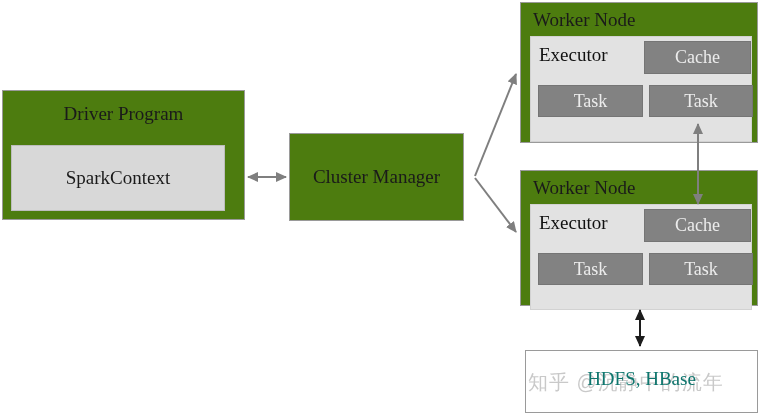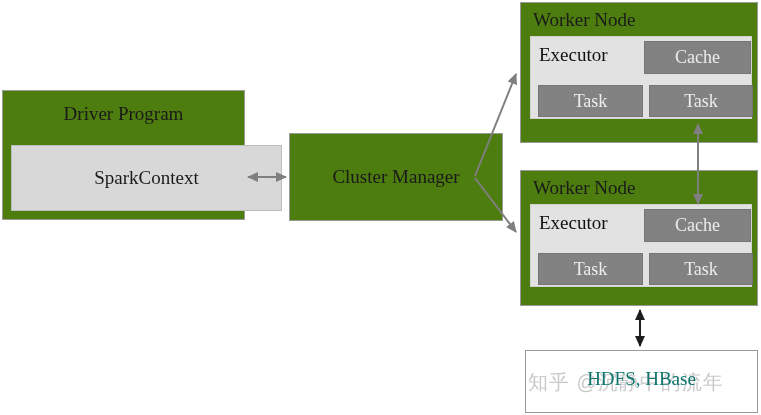--- a/index.html
+++ b/index.html
@@ -29,44 +29,44 @@
   .centered-label {
     position: absolute;
     left: 0; right: 0;
     text-align: center;
   }
   
   #driver { left: 2px; top: 90px; width: 243px; height: 130px; }
   #driver .box-title { top: 12px; }
   #spark-context {
     position: absolute;
-    left: 8px; top: 54px; width: 271px; height: 66px;
+    left: 8px; top: 54px; width: 214px; height: 66px;
     background: #d8d8d8;
     border: 1px solid #bdbdbd;
     box-sizing: border-box;
     display: flex; align-items: center; justify-content: center;
   }
   
   #cluster-manager {
-    left: 289px; top: 133px; width: 214px; height: 88px;
+    left: 289px; top: 133px; width: 175px; height: 88px;
     display: flex; align-items: center; justify-content: center;
   }
   
   .worker { width: 238px; height: 141px; left: 520px; }
   #worker-1 { top: 2px; }
   #worker-2 { top: 170px; height: 136px; }
   .worker-title {
     position: absolute;
     left: 12px; top: 6px;
     font-size: 19px;
     color: #1a1a1a;
   }
   .executor {
     position: absolute;
-    left: 9px; top: 33px; width: 222px; height: 83px;
+    left: 9px; top: 33px; width: 222px; height: 106px;
     background: #e2e2e2;
     border: 1px solid #d2d2d2;
     box-sizing: border-box;
   }
   .executor-label {
     position: absolute;
     left: 8px; top: 7px;
     font-size: 19px;
     color: #111111;
   }

